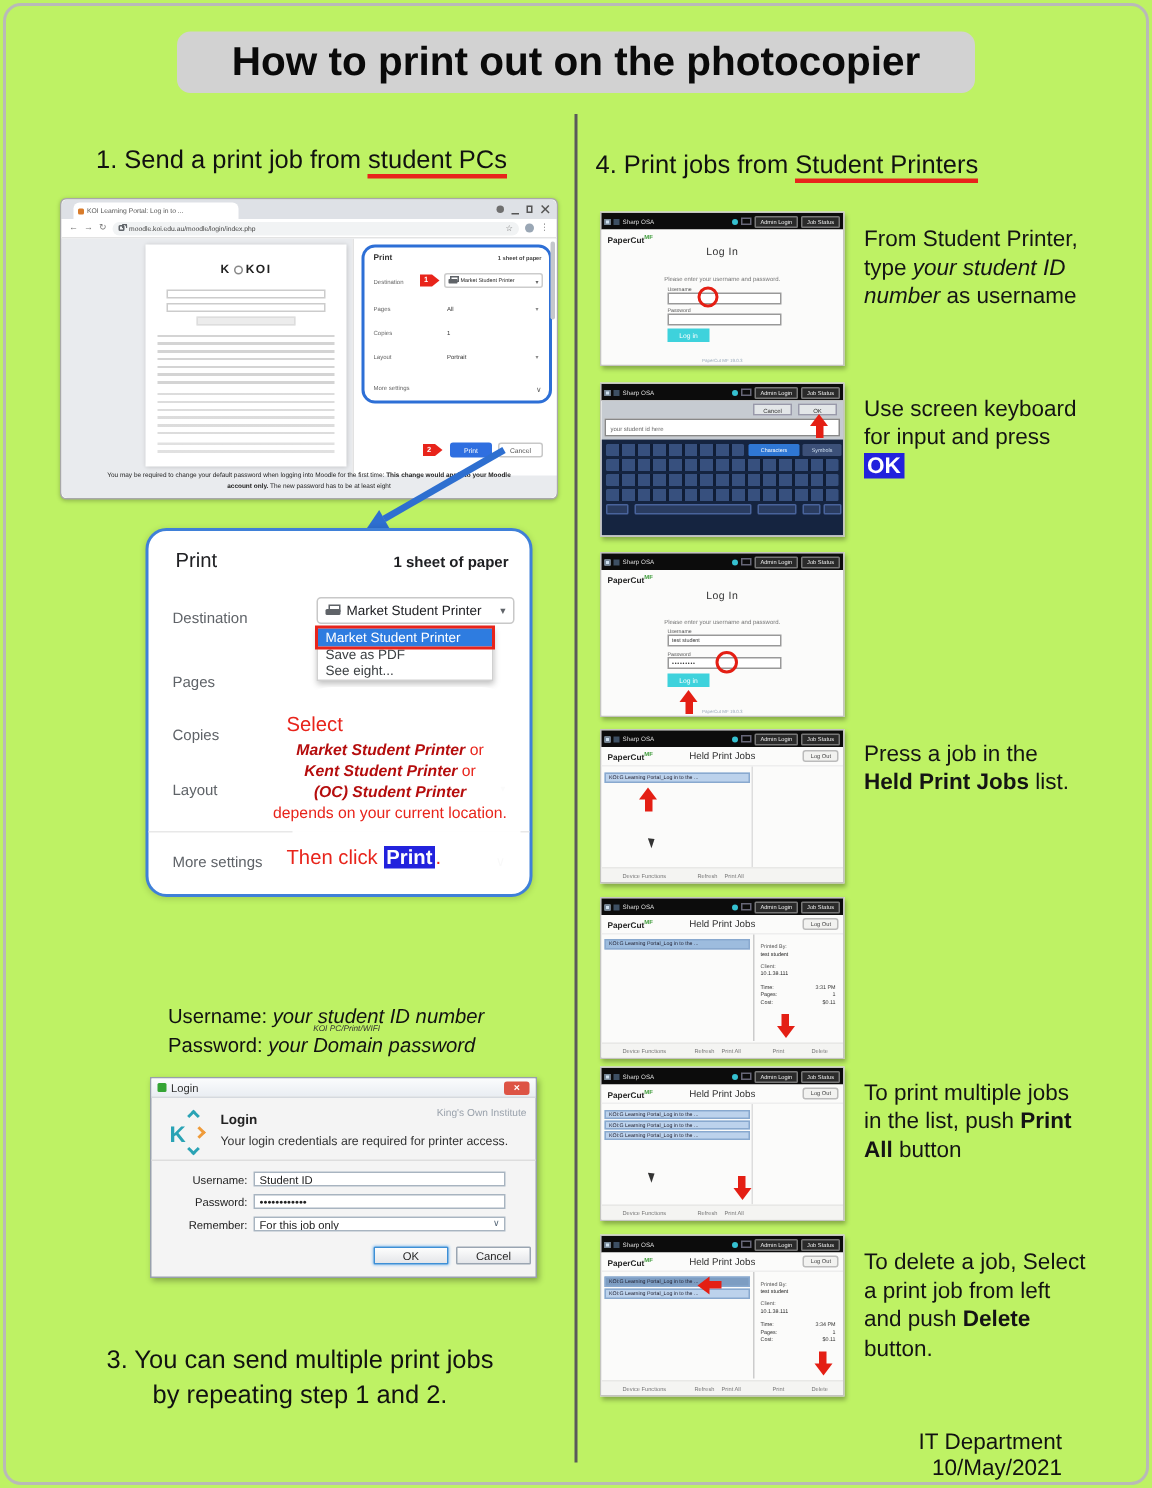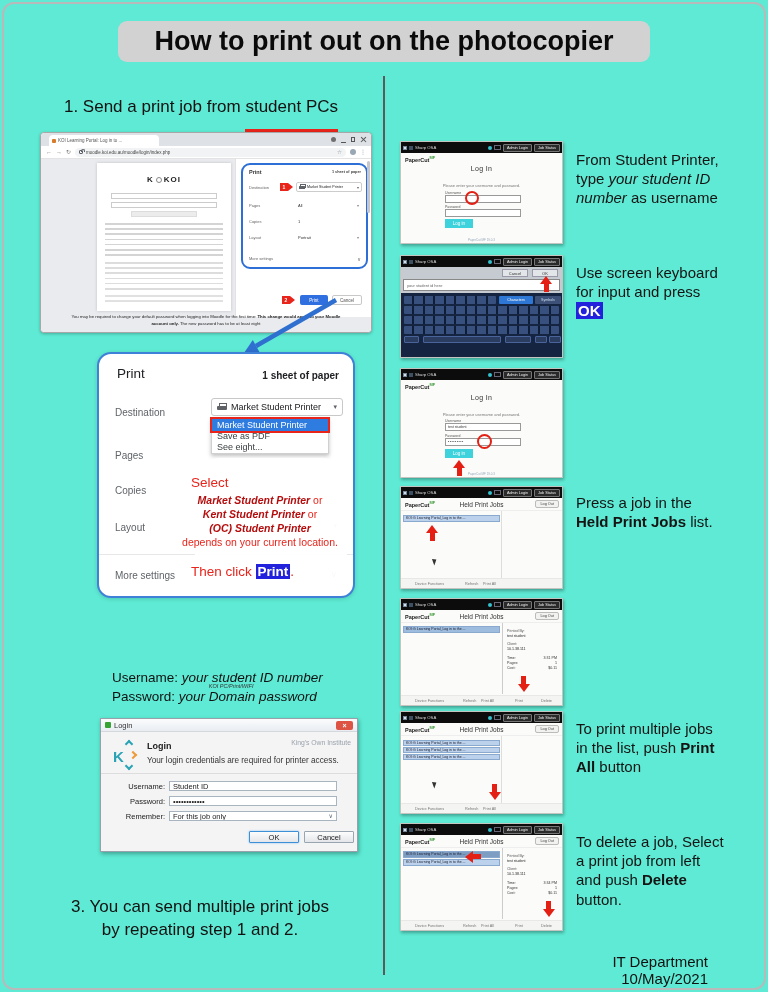--- a/index.html
+++ b/index.html
@@ -1,25 +1,25 @@
 <!DOCTYPE html>
 <html><head>
 <meta charset="utf-8">
 <style>
 *{margin:0;padding:0;box-sizing:border-box}
 body{font-family:"Liberation Sans",sans-serif;background:#fff}
-#page{position:relative;width:768px;height:992px;background:#5eead4;overflow:hidden}
+#page{position:relative;width:768px;height:992px;background:#bef264;overflow:hidden}
 .frame{position:absolute;inset:2px;border:2px solid #b9b9b9;border-radius:12px;pointer-events:none}
 .title{position:absolute;left:118px;top:21px;width:532px;height:41px;background:#d2d2d2;border-radius:9px;display:flex;align-items:center;justify-content:center;font-size:27px;font-weight:bold;color:#0a0a0a}
 .vdiv{position:absolute;left:383px;top:76px;width:2px;height:899px;background:#5a5a5a}
 .h-step{position:absolute;font-size:17px;color:#111}
 .seg-i{font-style:italic}
 .seg-b{font-weight:bold}
 .seg-bi{font-weight:bold;font-style:italic}
-.seg-u{border-bottom:3px solid #e8241b;padding-bottom:13px}
+.seg-u{border-bottom:3px solid #e8241b;padding-bottom:0}
 .seg-hl{background:#2222dd;color:#fff;font-weight:bold;padding:0 2px}
 .caption{position:absolute;left:576px;width:184px;font-size:15px;line-height:1.28;color:#141414;white-space:pre-line}
 
 .ra{position:absolute;width:12px;height:16px}
 .ra:before{content:"";position:absolute;left:0;top:0;border-left:6px solid transparent;border-right:6px solid transparent;border-bottom:8px solid #e41f14}
 .ra:after{content:"";position:absolute;left:3.5px;top:7px;width:5px;height:8.5px;background:#e41f14}
 .ra.down{transform:rotate(180deg)}
 .ra.left{transform:rotate(-90deg)}
 .rcirc{position:absolute;border:2.2px solid #e41f14;border-radius:50%}
 .mb{position:absolute;display:flex;align-items:center}
@@ -318,20 +318,21 @@
       <span>For this job only</span>
       <span class="l-car">∨</span>
     </div>
     <div class="lbtn ok">OK</div>
     <div class="lbtn cancel">Cancel</div>
   </div>
 
   <div class="h-step" style="left:30px;top:897px;width:340px;text-align:center">3. You can send multiple print jobs</div>
   <div class="h-step" style="left:30px;top:920px;width:340px;text-align:center">by repeating step 1 and 2.</div>
 
+  <div class="h-step" style="left:397px;top:100px"><span class="seg-n">4. Print jobs from </span><span class="seg-u">Student Printers</span></div>
 
   <div class="photo" style="top:141px;height:103px">
     <div class="pbar">
       <span class="pb-sq1"></span>
         <span class="pb-sq2"></span>
       <span class="pb-brand">Sharp OSA</span>
       <span class="pb-sp"></span>
       <span class="pb-dot"></span>
         <span class="pb-drop"></span>
       <span class="pb-btn">Admin Login</span>

